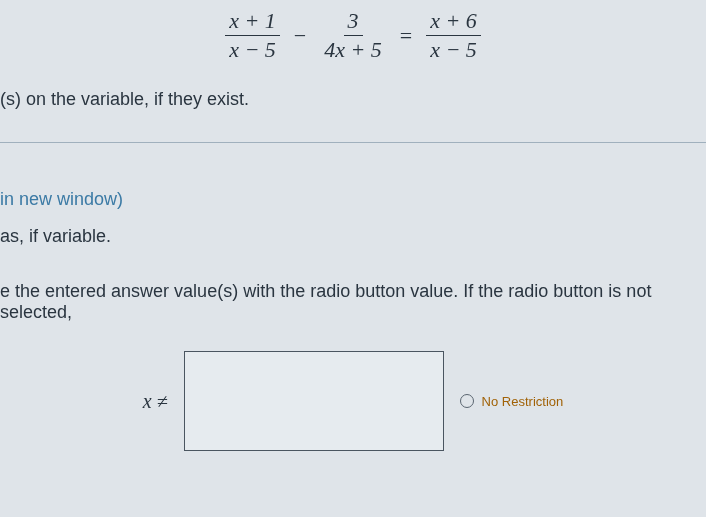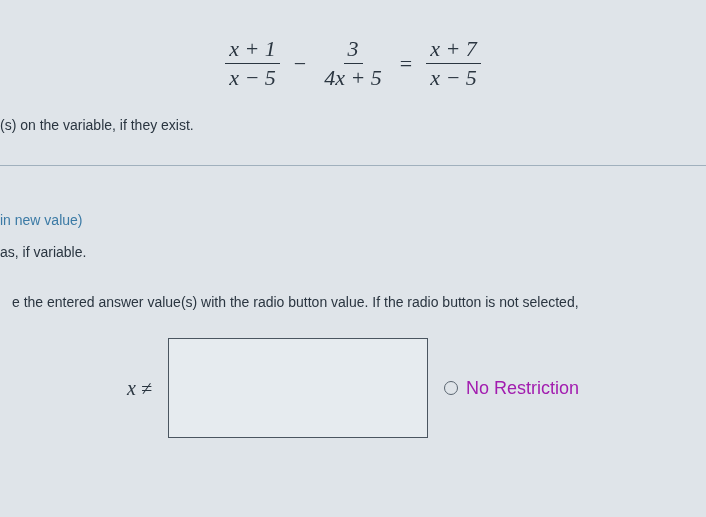--- a/index.html
+++ b/index.html
@@ -10,21 +10,21 @@
     body {
       width: 706px;
       height: 517px;
       background: #dfe4e9;
       font-family: Arial, sans-serif;
       color: #2a3540;
       overflow: hidden;
       position: relative;
     }
     .equation-area {
-      padding: 36px 0 15px 0;
+      padding: 8px 0 15px 0;
       text-align: center;
       font-family: 'Times New Roman', serif;
       font-size: 22px;
       font-style: italic;
     }
     .equation {
       display: inline-flex;
       align-items: center;
       gap: 10px;
     }
@@ -40,42 +40,41 @@
       border-bottom: 1.5px solid #2a3540;
     }
     .frac .den {
       padding: 2px 4px 0 4px;
     }
     .op {
       font-style: normal;
       padding: 0 4px;
     }
     .text-line {
-      font-size: 14px;
+      font-size: 18px;
       padding: 4px 0;
     }
     .line1 {
       margin-top: 8px;
       margin-bottom: 12px;
     }
     .separator {
       border-top: 1px solid #a0b0bd;
       margin: 28px 0 42px 0;
       width: 100%;
     }
     .line2 {
       color: #3b7aa5;
       margin-bottom: 8px;
     }
     .line3 {
       margin-bottom: 26px;
     }
     .line4 {
       margin-bottom: 24px;
-      padding-left: 12px;
     }
     .answer-row {
       display: flex;
       align-items: center;
       justify-content: center;
       gap: 16px;
       margin-top: 10px;
     }
     .xneq {
       font-family: 'Times New Roman', serif;
@@ -87,22 +86,22 @@
     .answer-box {
       width: 260px;
       height: 100px;
       border: 1px solid #4a5560;
       background: #e6ebef;
     }
     .radio-wrap {
       display: flex;
       align-items: center;
       gap: 8px;
-      font-size: 18px;
-      color: #a21caf;
+      font-size: 13px;
+      color: #a16207;
       cursor: pointer;
     }
     .radio-circle {
       width: 14px;
       height: 14px;
       border: 1.5px solid #5a6570;
       border-radius: 50%;
       display: inline-block;
     }
   </style>
@@ -115,31 +114,31 @@
       <span class="num">x + 1</span>
       <span class="den">x − 5</span>
     </span>
     <span class="op">−</span>
     <span class="frac">
       <span class="num">3</span>
       <span class="den">4x + 5</span>
     </span>
     <span class="op">=</span>
     <span class="frac">
-      <span class="num">x + 7</span>
+      <span class="num">x + 6</span>
       <span class="den">x − 5</span>
     </span>
   </span>
 </div>
 
 <div class="text-line line1">(s) on the variable, if they exist.</div>
 
 <div class="separator"></div>
 
-<div class="text-line line2">in new value)</div>
+<div class="text-line line2">in new window)</div>
 <div class="text-line line3">as, if variable.</div>
 <div class="text-line line4">e the entered answer value(s) with the radio button value. If the radio button is not selected,</div>
 
 <div class="answer-row">
   <span class="xneq">x ≠</span>
   <div class="answer-box" value=""></div>
   <label class="radio-wrap">
     <span class="radio-circle"></span>
     <span>No Restriction</span>
   </label>

